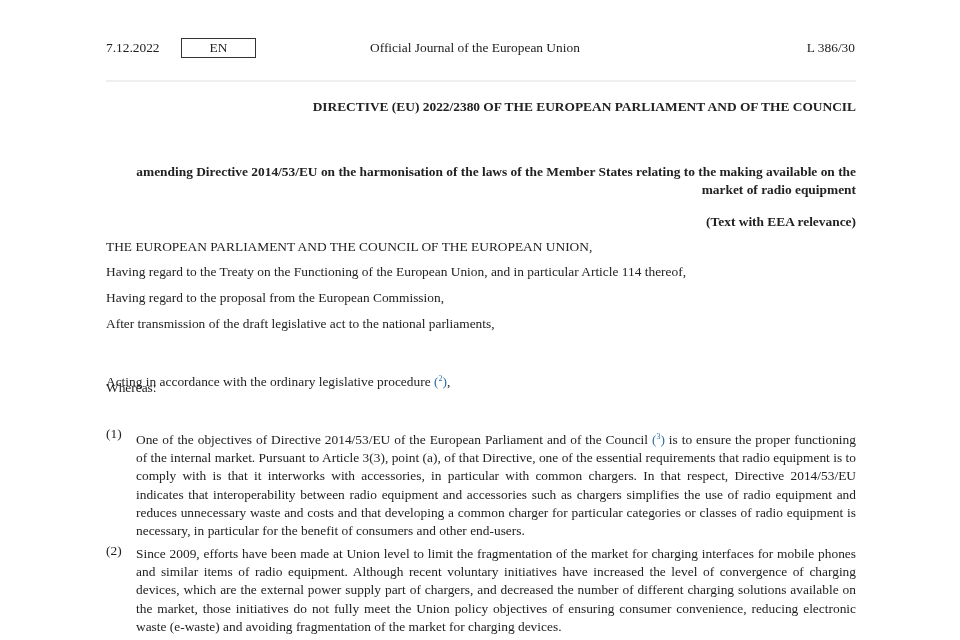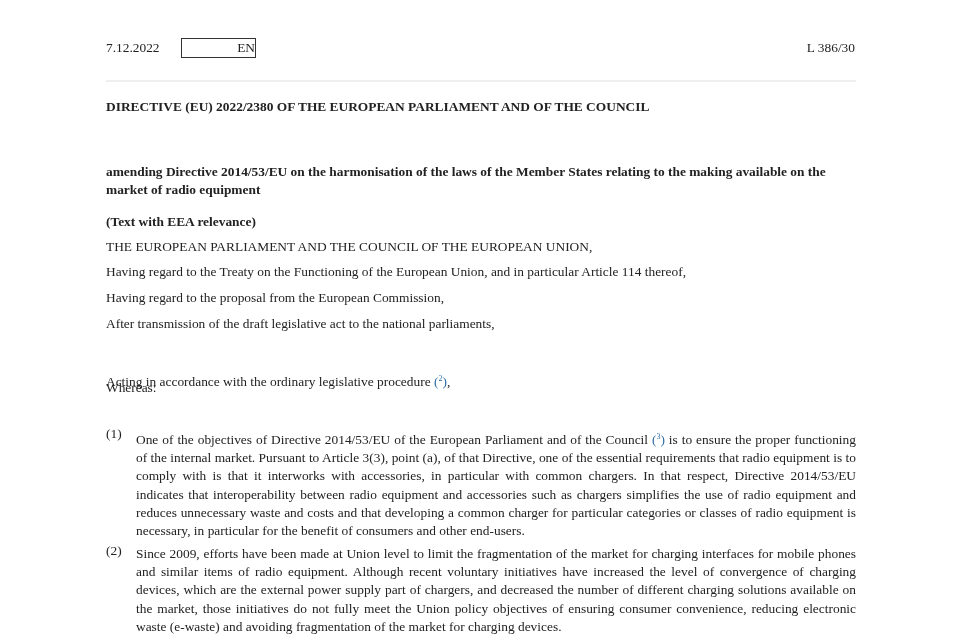--- a/index.html
+++ b/index.html
@@ -9,29 +9,29 @@
     color: #222222;
     font-size: 13.4px;
   }
   .page { position: relative; width: 960px; height: 640px; }
   .header {
     position: absolute; left: 106px; top: 37px; width: 750px; height: 22px;
   }
   .hdr-date { position: absolute; left: 0; top: 3px; }
   .hdr-lang {
     position: absolute; left: 75px; top: 1px; width: 73px; height: 18px;
-    border: 1px solid #333; text-align: right; line-height: 18px;
+    border: 1px solid #333; text-align: center; line-height: 18px;
   }
   .hdr-journal { position: absolute; left: 264px; top: 3px; }
   .hdr-page { position: absolute; right: 1px; top: 3px; }
   .rule {
     position: absolute; left: 106px; top: 80px; width: 750px; height: 2px; background: #eef0ef;
   }
   .title {
-    position: absolute; left: 106px; width: 750px; text-align: left; font-weight: bold;
+    position: absolute; left: 106px; width: 750px; text-align: right; font-weight: bold;
     line-height: 18px;
   }
   .t1 { top: 98px; }
   .t2 { top: 130px; }
   .t3 { top: 163px; }
   .t4 { top: 213px; }
   .para { position: absolute; left: 106px; white-space: nowrap; }
   .fn { color: #2f6ea8; }
   .fn sup { font-size: 8px; vertical-align: 5px; }
   .recital {
@@ -43,20 +43,21 @@
   }
 </style>
 </head>
 <body>
 
 <div class="page">
 
   <div class="header">
     <span class="hdr-date">7.12.2022</span>
     <span class="hdr-lang">EN</span>
+    <span class="hdr-journal">Official Journal of the European Union</span>
     <span class="hdr-page">L 386/30</span>
   </div>
   <div class="rule"></div>
 
   <div class="title t1">DIRECTIVE (EU) 2022/2380 OF THE EUROPEAN PARLIAMENT AND OF THE COUNCIL</div>
   <div class="title t3">amending Directive 2014/53/EU on the harmonisation of the laws of the Member States relating to the making available on the market of radio equipment</div>
   <div class="title t4">(Text with EEA relevance)</div>
 
   <div class="para" style="top:239px">THE EUROPEAN PARLIAMENT AND THE COUNCIL OF THE EUROPEAN UNION,</div>
   <div class="para" style="top:264px">Having regard to the Treaty on the Functioning of the European Union, and in particular Article 114 thereof,</div>

